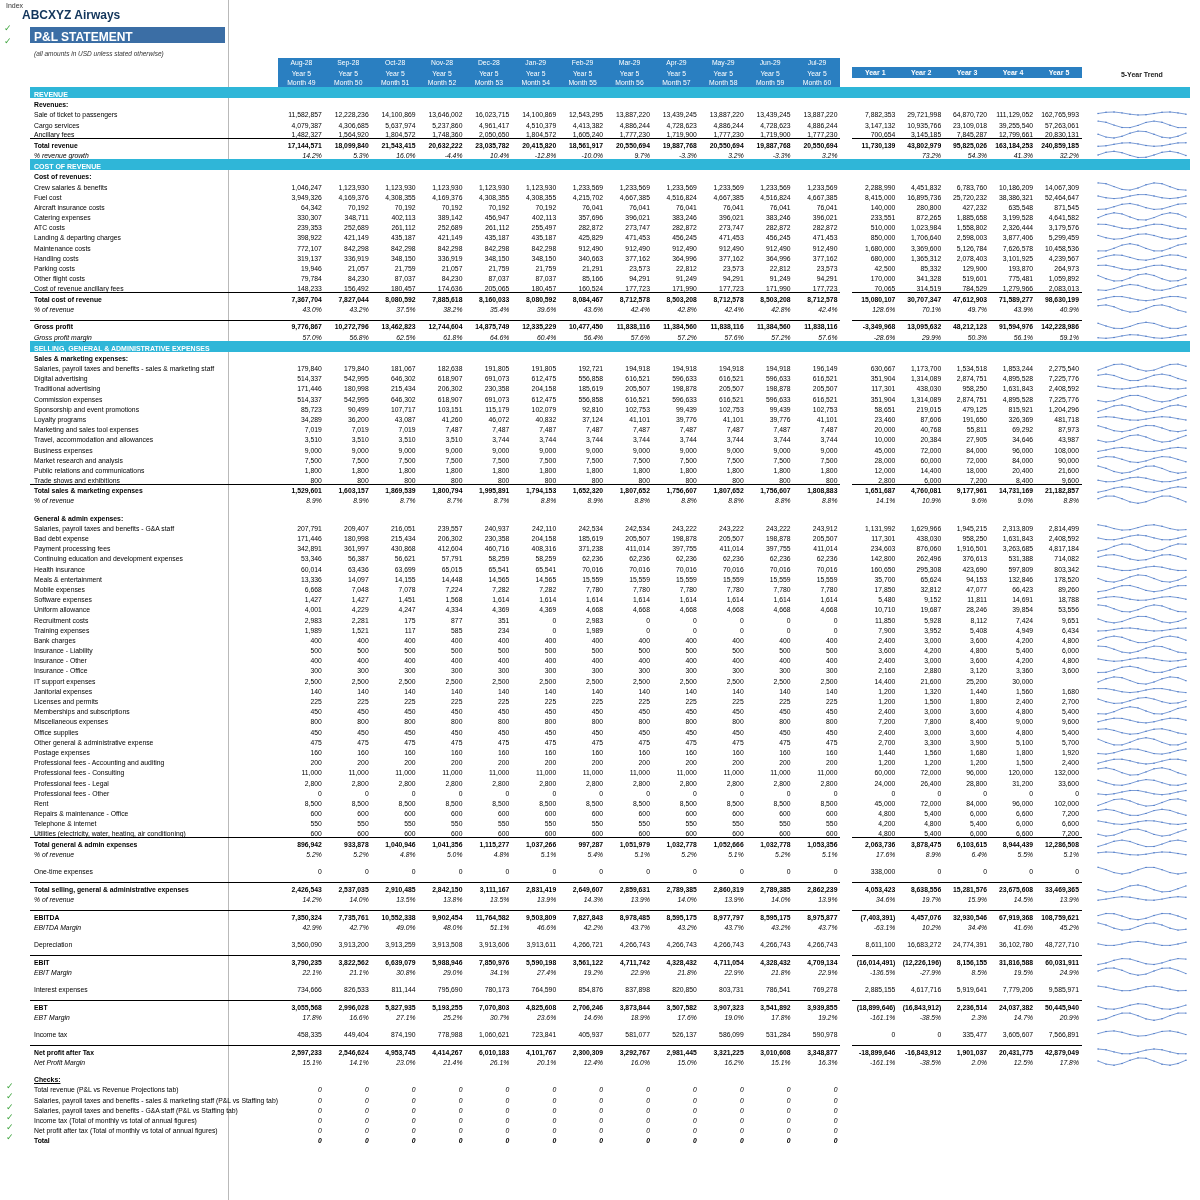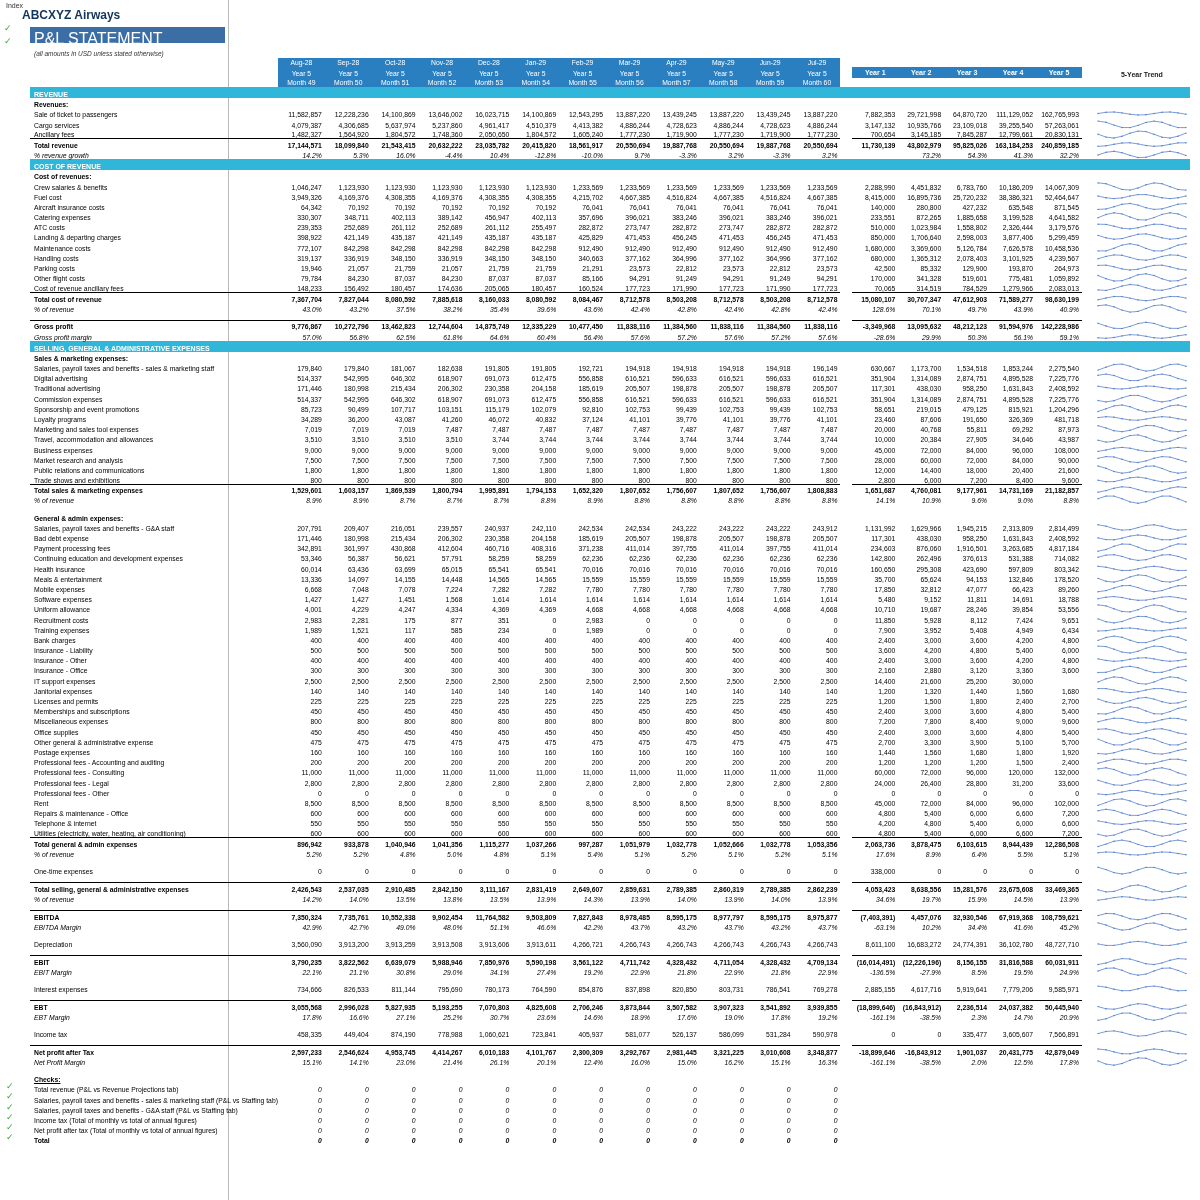--- a/index.html
+++ b/index.html
@@ -3,21 +3,21 @@
 <meta charset="utf-8">
 <style>
   html,body{margin:0;padding:0;background:#ffffff;}
   body{font-family:"Liberation Sans", sans-serif;font-size:7.5px;color:#000;}
   #sheet{position:relative;width:1200px;height:1200px;overflow:hidden;}
   table{border-collapse:collapse;}
 
   
   .hdr-index{position:absolute;left:6px;top:2px;font-size:7px;color:#333;}
   .title{position:absolute;left:22px;top:8px;font-size:12px;font-weight:bold;color:#12355b;}
-  .subtitle{position:absolute;left:34px;top:30px;font-size:16px;font-weight:normal;color:#ffffff;}
+  .subtitle{position:absolute;left:34px;top:30px;font-size:12px;font-weight:bold;color:#ffffff;}
   .bluebar{position:absolute;left:30px;top:27px;width:195px;height:16px;background:#3b6ea5;}
   .note{position:absolute;left:34px;top:50px;font-size:6.5px;font-style:italic;color:#333;}
   .checkmarks{position:absolute;left:4px;top:22px;font-size:9px;color:#3aa33a;line-height:13px;}
 
   .vline{position:absolute;top:0;bottom:0;width:1px;background:#b9b9b9;}
 
   
   .grid{position:absolute;left:30px;top:58px;width:1160px;}
   col.lbl{width:200px;}
   col.m{width:47px;}

